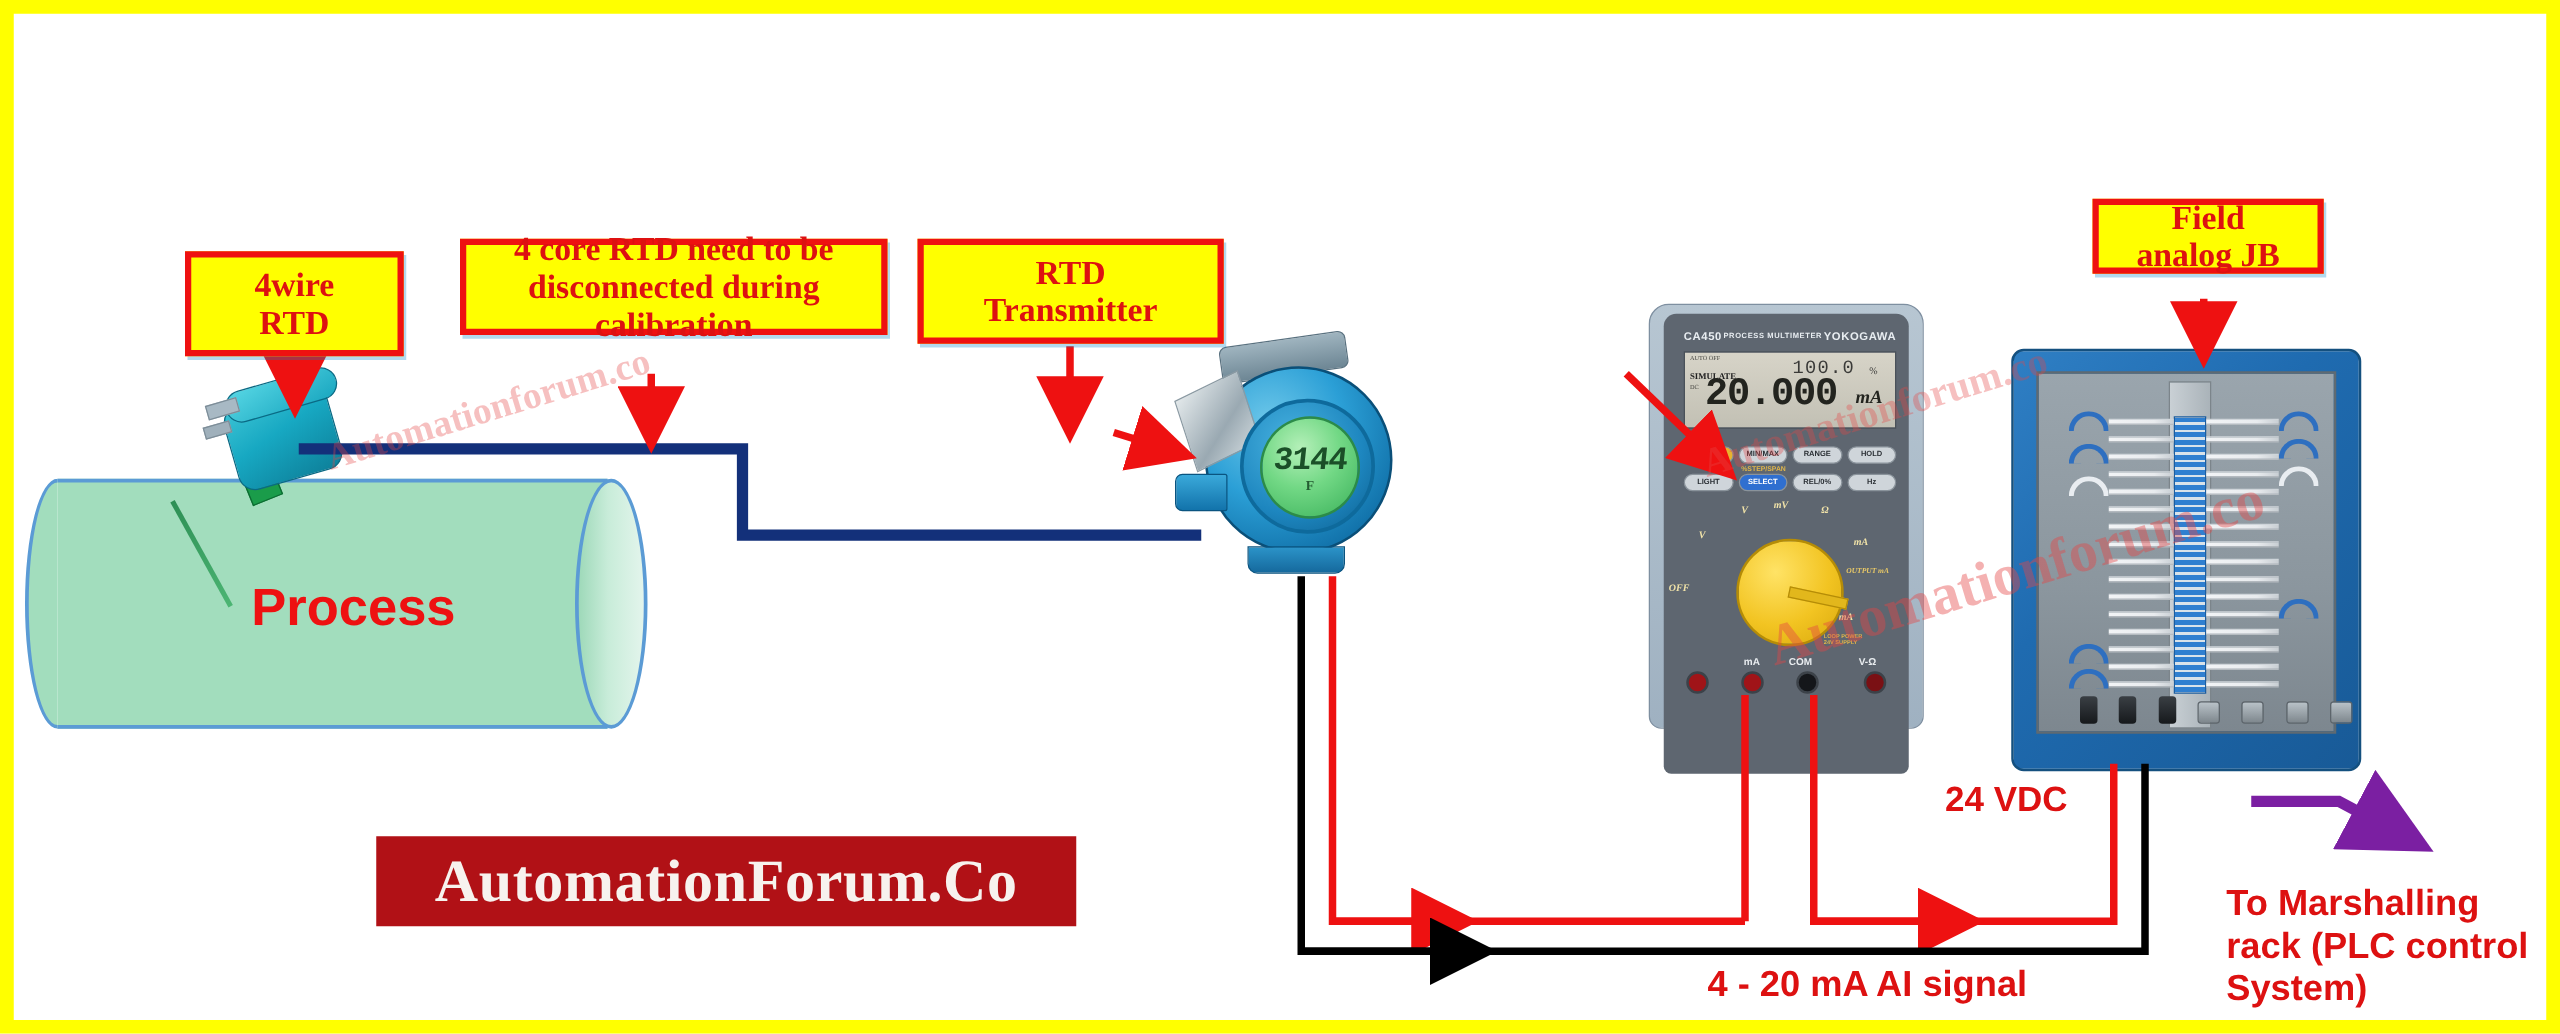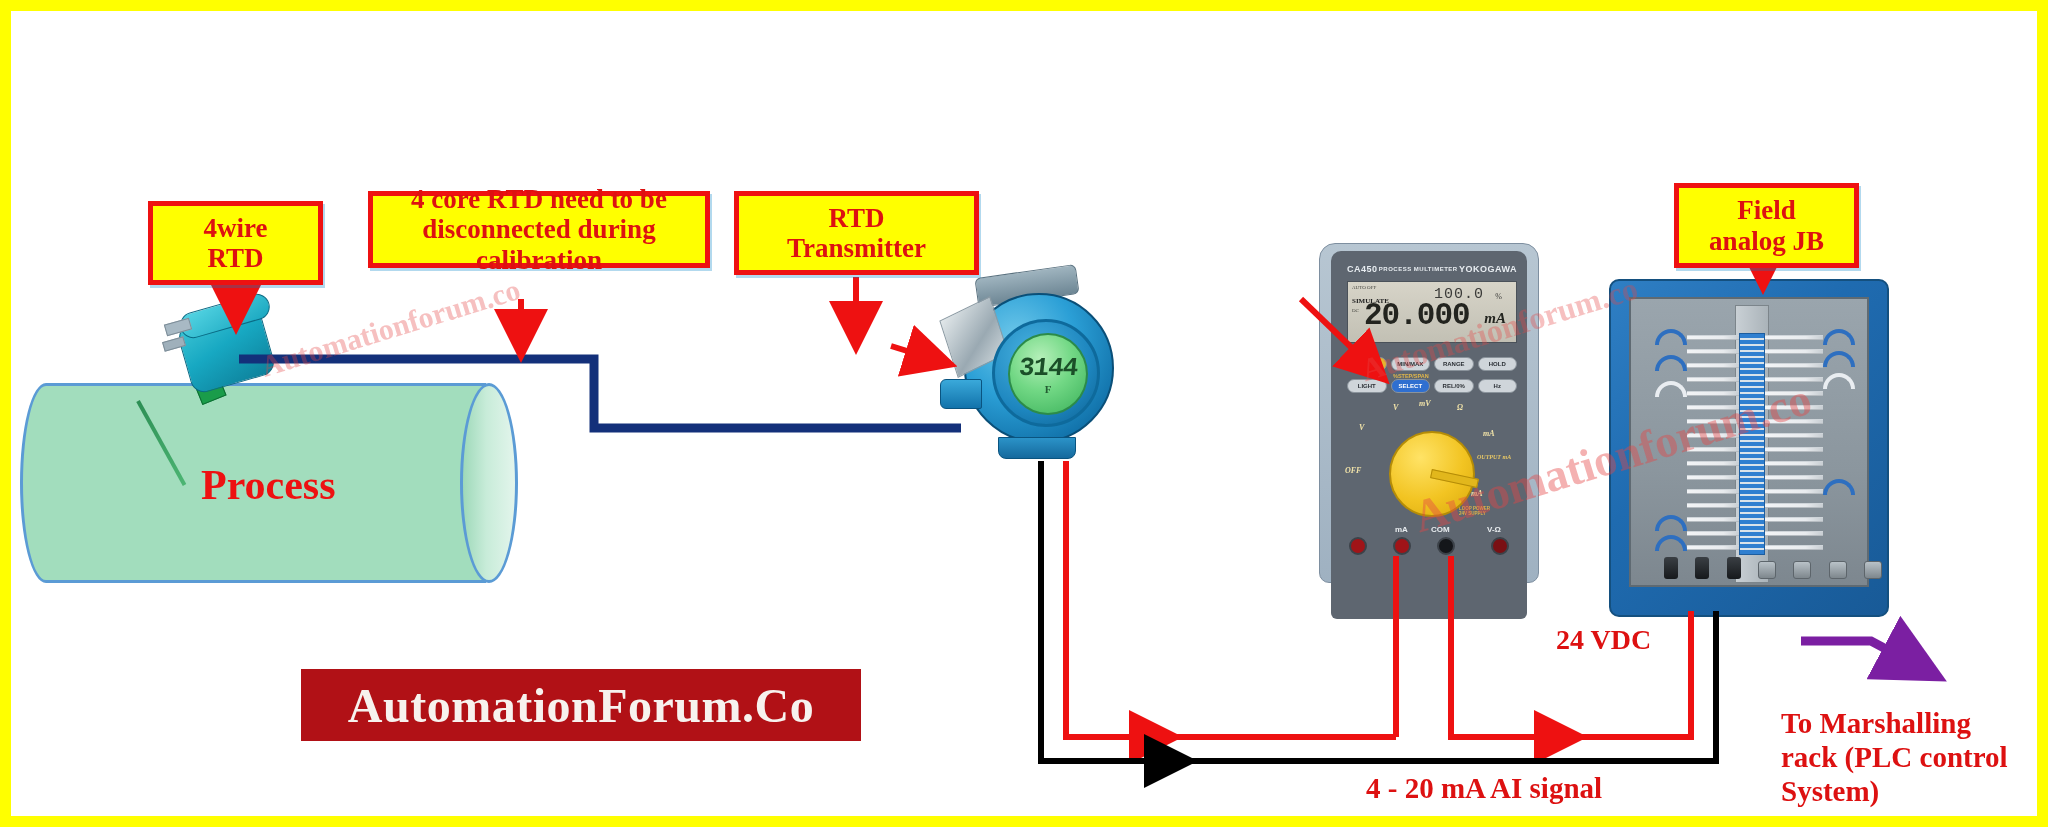--- a/index.html
+++ b/index.html
@@ -47,28 +47,28 @@
     border-width:5px;
     box-shadow:none;
   }
 
   
   #lbl-4wire    { left:137px;  top:190px; width:175px; height:84px; font-size:27px; }
   #lbl-4core    { left:357px;  top:180px; width:342px; height:77px; font-size:27px; }
   #lbl-rtdtx    { left:723px;  top:180px; width:245px; height:84px; font-size:27px; }
   #lbl-multim   { left:1098px; top:205px; width:208px; height:80px; font-size:27px;
                   justify-content:flex-start; text-align:left; padding-left:12px; }
-  #lbl-fieldjb  { left:1663px; top:148px; width:185px; height:85px; font-size:27px;margin-top:24px; }
+  #lbl-fieldjb  { left:1663px; top:148px; width:185px; height:60px; font-size:27px; }
 
   
   .redtext {
     position:absolute;
     color:#dd1111;
     font-weight:bold;
-    font-family:Liberation Serif, serif;
+    font-family:Liberation Sans, sans-serif;
     white-space:pre-line;
     line-height:1.18;
   }
   #txt-24vdc   { left:1545px; top:612px; font-size:28px; }
   #txt-signal  { left:1355px; top:760px; font-size:29px; }
   #txt-marsh   { left:1770px; top:695px; font-size:29px; }
   #txt-process { left:190px;  top:450px; font-size:42px; color:#ee1111; }
 
   
   #af-banner {
@@ -414,21 +414,21 @@
           <div class="mm-btn">HOLD</div>
         </div>
         <div class="mm-cap" style="left:62px; top:122px;">%STEP/SPAN</div>
         <div class="mm-btnrow r2">
           <div class="mm-btn">LIGHT</div>
           <div class="mm-btn blue">SELECT</div>
           <div class="mm-btn">REL/0%</div>
           <div class="mm-btn">Hz</div>
         </div>
 
-        <div class="mm-dialtxt" style="left:14px; top:215px;font-style:italic;">OFF</div>
+        <div class="mm-dialtxt" style="left:4px; top:215px;font-style:italic;">OFF</div>
         <div class="mm-dialtxt" style="left:28px; top:172px;">V</div>
         <div class="mm-dialtxt" style="left:62px; top:152px;">V</div>
         <div class="mm-dialtxt" style="left:88px; top:148px;">mV</div>
         <div class="mm-dialtxt" style="left:126px; top:152px;">Ω</div>
         <div class="mm-dialtxt" style="left:152px; top:178px;">mA</div>
         <div class="mm-dialtxt" style="left:146px; top:203px; font-size:6px; color:#e8c866;">OUTPUT mA</div>
         <div class="mm-dialtxt" style="left:140px; top:238px;">mA</div>
         <div class="mm-cap" style="left:128px; top:256px; font-size:4.5px; white-space:pre-line; line-height:1.1;">LOOP POWER
 24V SUPPLY</div>
 

